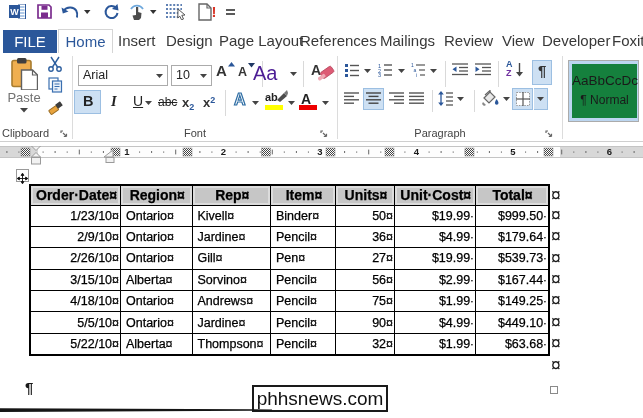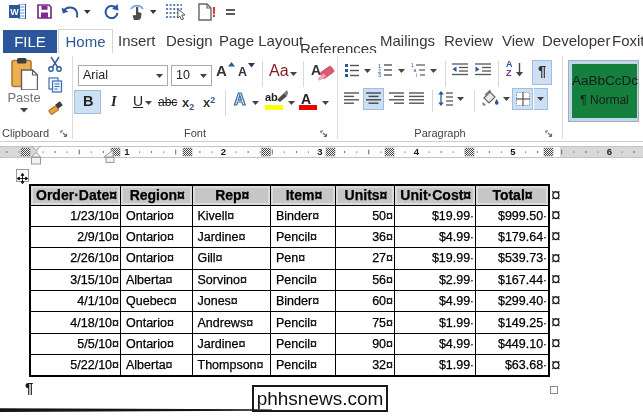--- a/index.html
+++ b/index.html
@@ -78,21 +78,21 @@
     </svg>
   </div>
 </div>
 
 <div id="tabs" class="abs" style="left:0;top:29px;width:643px;height:24px;background:#fff;font-size:15px;color:#383838;">
   <div class="abs" style="left:3px;top:1px;width:54px;height:23px;background:#2b579a;color:#fff;text-align:center;line-height:23px;">FILE</div>
   <div class="abs" style="left:58px;top:0px;width:55px;height:24px;background:#fff;border:1px solid #d5d5d5;border-bottom:none;color:#2b579a;text-align:center;line-height:23px;">Home</div>
   <div class="abs" style="left:118px;top:1px;width:34px;text-align:center;line-height:22px;">Insert</div>
   <div class="abs" style="left:166px;top:1px;width:44px;text-align:center;line-height:22px;">Design</div>
   <div class="abs" style="left:219px;top:1px;width:76px;text-align:center;line-height:22px;white-space:nowrap;">Page Layout</div>
-  <div class="abs" style="left:300px;top:9px;width:68px;text-align:center;line-height:22px;">References</div>
+  <div class="abs" style="left:300px;top:1px;width:68px;text-align:center;line-height:22px;">References</div>
   <div class="abs" style="left:380px;top:1px;width:54px;text-align:center;line-height:22px;">Mailings</div>
   <div class="abs" style="left:444px;top:1px;width:48px;text-align:center;line-height:22px;">Review</div>
   <div class="abs" style="left:502px;top:1px;width:32px;text-align:center;line-height:22px;">View</div>
   <div class="abs" style="left:542px;top:1px;width:62px;text-align:center;line-height:22px;">Developer</div>
   <div class="abs" style="left:612px;top:1px;width:36px;text-align:left;line-height:22px;">Foxit</div>
 </div>
 
 <div id="ribbon" class="abs" style="left:0;top:53px;width:643px;height:89px;background:#fff;border-bottom:1px solid #cfcfcf;">
 
   <div class="abs" style="left:72px;top:3px;width:1px;height:83px;background:#dcdcdc;"></div>
@@ -168,21 +168,21 @@
     <svg class="abs" style="left:156px;top:9px;" width="7" height="5">
           <path d="M3.5 0 L7 4.5 L0 4.5 Z" fill="#2b579a"></path>
         </svg>
 
     <div class="abs" style="left:166px;top:12px;font-size:12.5px;font-weight:bold;color:#333;">A</div>
     <svg class="abs" style="left:176px;top:10px;" width="7" height="5">
           <path d="M0 0 L7 0 L3.5 4.5 Z" fill="#1f3864"></path>
         </svg>
     <div class="abs" style="left:190px;top:8px;width:1px;height:26px;background:#d9d9d9;"></div>
 
-    <div class="abs" style="left:197px;top:9px;font-size:16px;color:#7f1d1d;">Aa</div>
+    <div class="abs" style="left:181px;top:9px;font-size:20px;color:#4c1d95;">Aa</div>
     <svg class="abs" style="left:218px;top:19px;" width="8" height="5">
           <path d="M0 0 L7 0 L3.5 4 Z" fill="#444"></path>
         </svg>
     <div class="abs" style="left:231px;top:8px;width:1px;height:26px;background:#d9d9d9;"></div>
 
     <div class="abs" style="left:239px;top:9px;font-size:14px;font-weight:bold;color:#333;">A</div>
     <svg class="abs" style="left:246px;top:12px;" width="18" height="16" viewBox="0 0 18 16">
       <rect x="3" y="4" width="13" height="7" rx="1.5" transform="rotate(-35 9 8)" fill="#dd5a74" stroke="#b84a60" stroke-width="0.8"></rect>
       <rect x="0" y="11" width="8" height="3.5" rx="1" transform="rotate(-35 3 13)" fill="#f0a8b4"></rect>
     </svg>
@@ -532,29 +532,20 @@
     <tr>
             <td class="r">3/15/10¤</td>
             <td class="l">Alberta¤</td>
             <td class="l">Sorvino¤</td>
             <td class="l">Pencil¤</td>
             <td class="r">56¤</td>
             <td class="r">$2.99<span class="m">·</span></td>
             <td class="r">$167.44<span class="m">·</span></td>
           </tr>
     <tr>
-            <td class="r">4/1/10¤</td>
-            <td class="l">Quebec¤</td>
-            <td class="l">Jones¤</td>
-            <td class="l">Binder¤</td>
-            <td class="r">60¤</td>
-            <td class="r">$4.99<span class="m">·</span></td>
-            <td class="r">$299.40<span class="m">·</span></td>
-          </tr>
-    <tr>
             <td class="r">4/18/10¤</td>
             <td class="l">Ontario¤</td>
             <td class="l">Andrews¤</td>
             <td class="l">Pencil¤</td>
             <td class="r">75¤</td>
             <td class="r">$1.99<span class="m">·</span></td>
             <td class="r">$149.25<span class="m">·</span></td>
           </tr>
     <tr>
             <td class="r">5/5/10¤</td>

